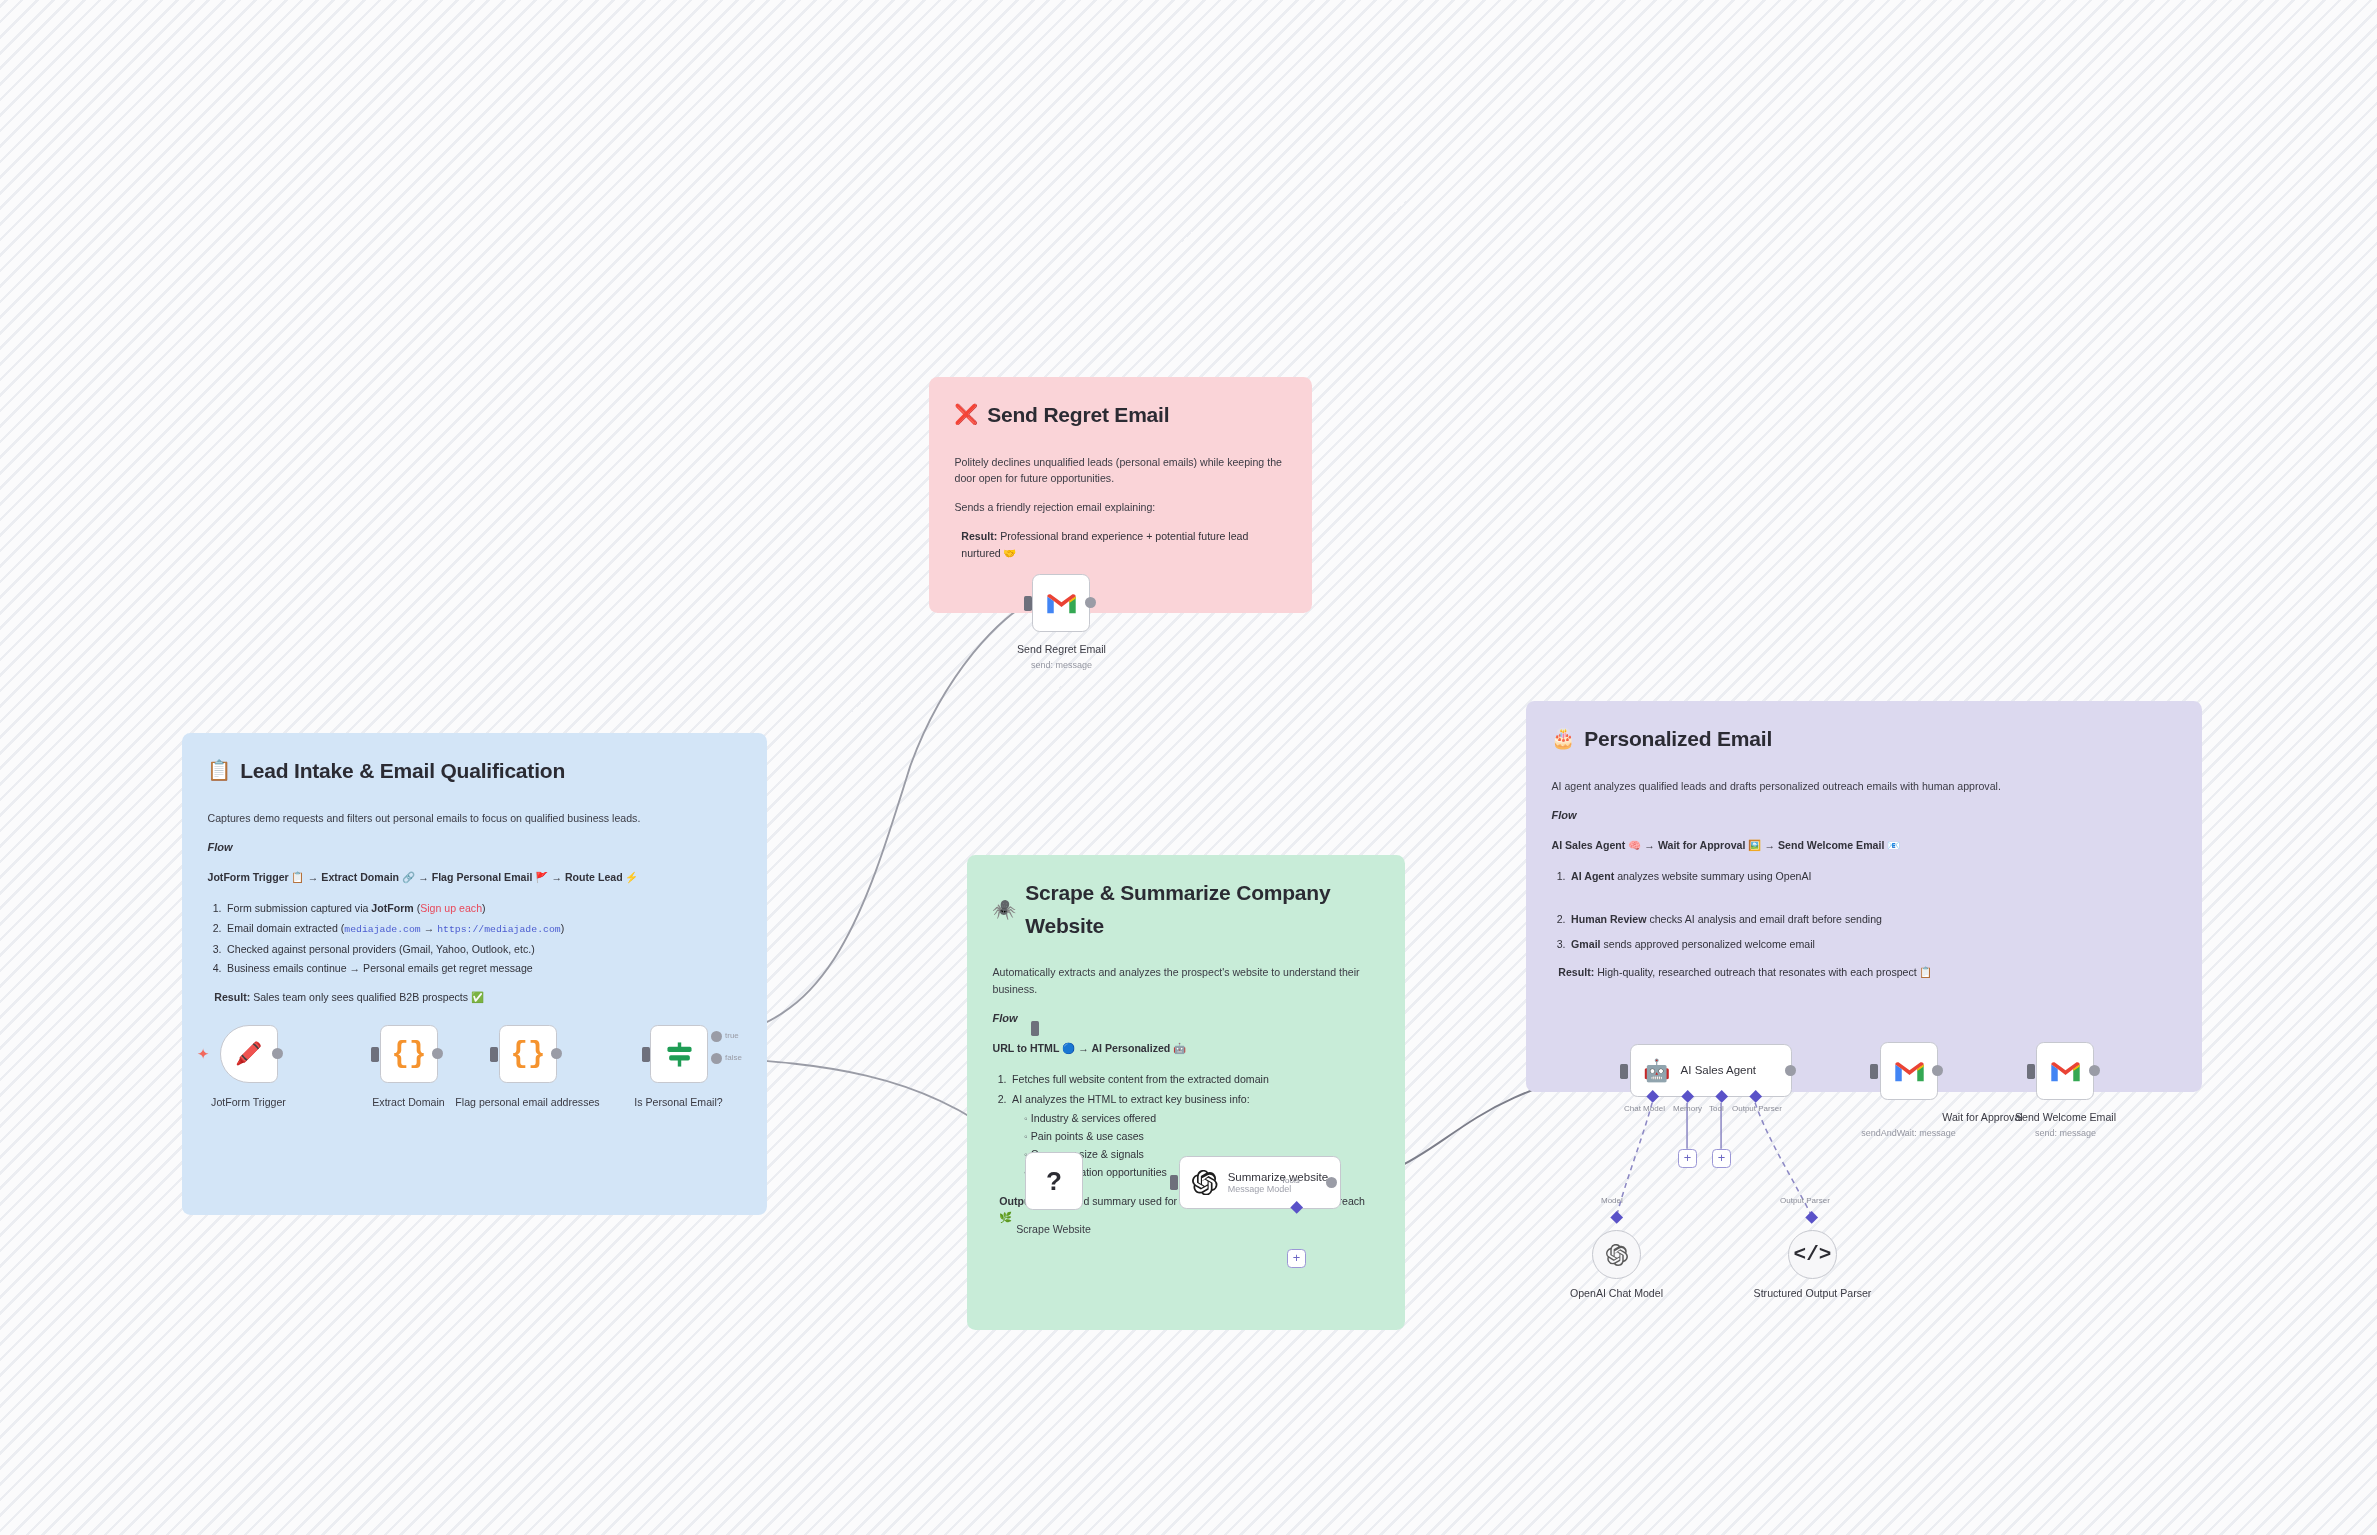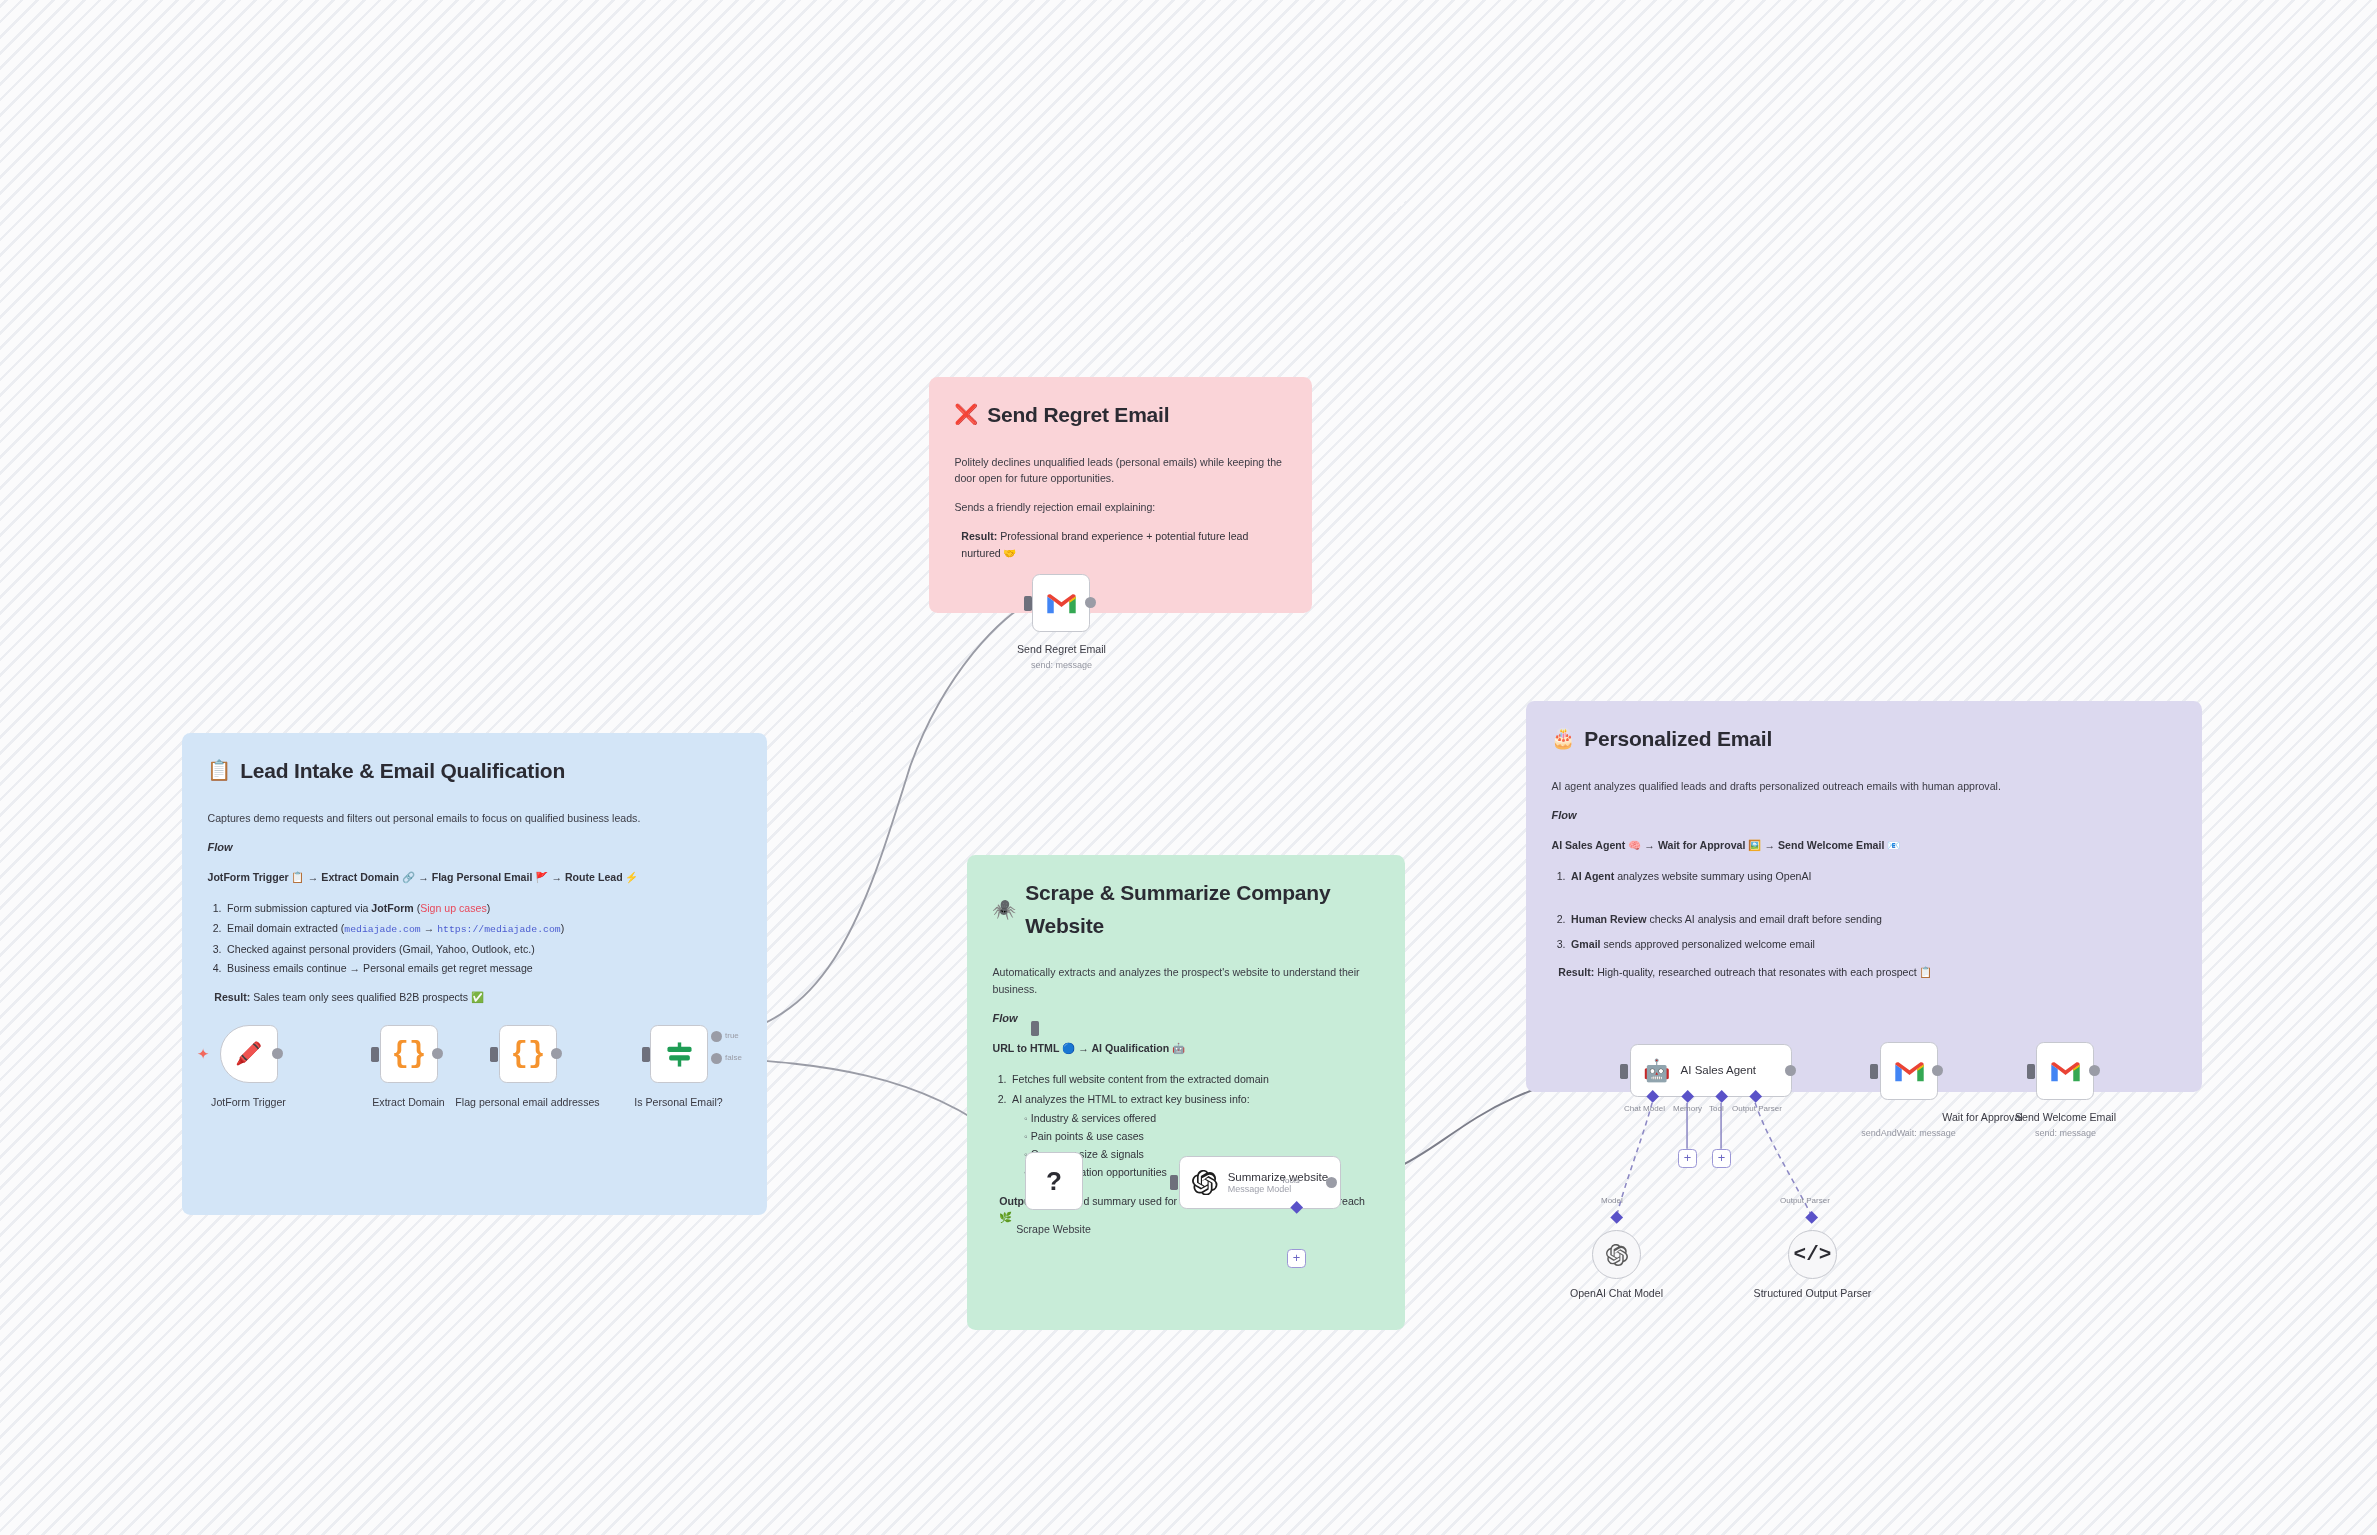--- a/index.html
+++ b/index.html
@@ -151,21 +151,21 @@
 
   <div class="sticky" id="note-lead">
     <h2>
       <span class="emoji">📋</span>
       <span>Lead Intake &amp; Email Qualification</span>
     </h2>
     <p>Captures demo requests and filters out personal emails to focus on qualified business leads.</p>
     <div class="flowhead">Flow</div>
     <div class="flowline">JotForm Trigger 📋 → Extract Domain 🔗 → Flag Personal Email 🚩 → Route Lead ⚡</div>
     <ol>
-      <li><span>Form submission captured via </span><b>JotForm</b> (<a href="#">Sign up cases</a>)</li>
+      <li><span>Form submission captured via </span><b>JotForm</b> (<a href="#">Sign up each</a>)</li>
       <li><span>Email domain extracted (</span><code>mediajade.com</code><span> → </span><code>https://mediajade.com</code><span>)</span></li>
       <li>Checked against personal providers (Gmail, Yahoo, Outlook, etc.)</li>
       <li>Business emails continue → Personal emails get regret message</li>
     </ol>
     <div class="result">
       <b>Result:</b> <span>Sales team only sees qualified B2B prospects ✅</span>
     </div>
   </div>
 
   <div class="sticky" id="note-regret">
@@ -180,21 +180,21 @@
     </div>
   </div>
 
   <div class="sticky" id="note-scrape">
     <h2>
       <span class="emoji">🕷️</span>
       <span>Scrape &amp; Summarize Company Website</span>
     </h2>
     <p>Automatically extracts and analyzes the prospect's website to understand their business.</p>
     <div class="flowhead">Flow</div>
-    <div class="flowline">URL to HTML 🔵 → AI Qualification 🤖</div>
+    <div class="flowline">URL to HTML 🔵 → AI Personalized 🤖</div>
     <ol>
       <li>Fetches full website content from the extracted domain</li>
       <li>
         <span>AI analyzes the HTML to extract key business info:</span>
         <ul class="dash">
           <li>Industry &amp; services offered</li>
           <li>Pain points &amp; use cases</li>
           <li>Company size &amp; signals</li>
           <li>Personalization opportunities</li>
         </ul>

